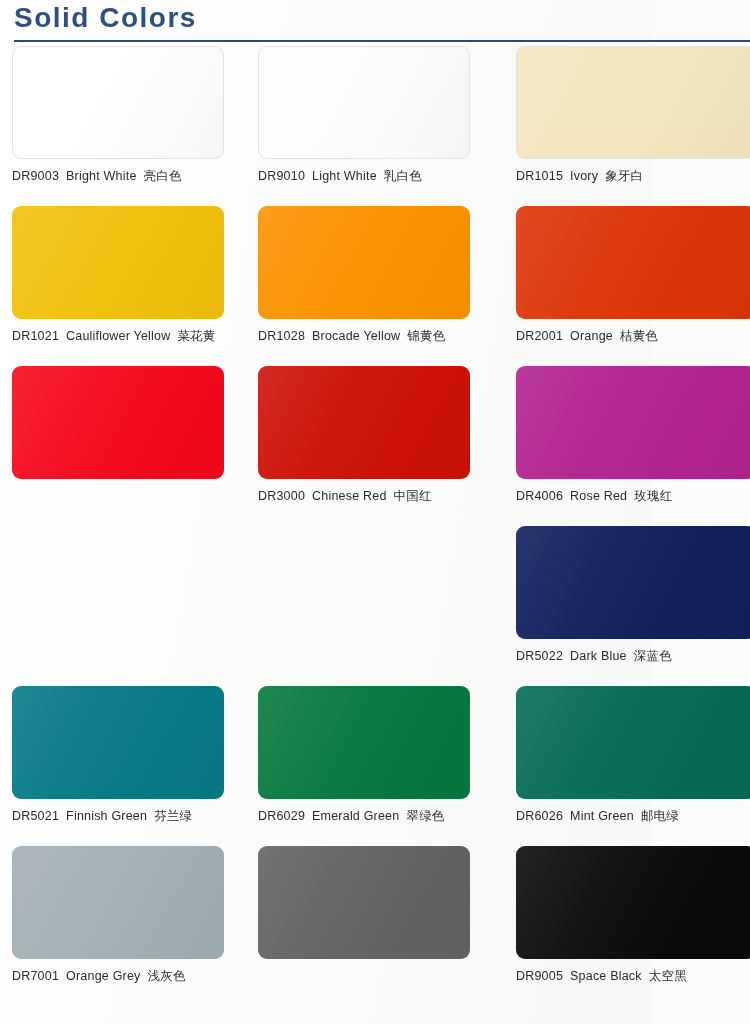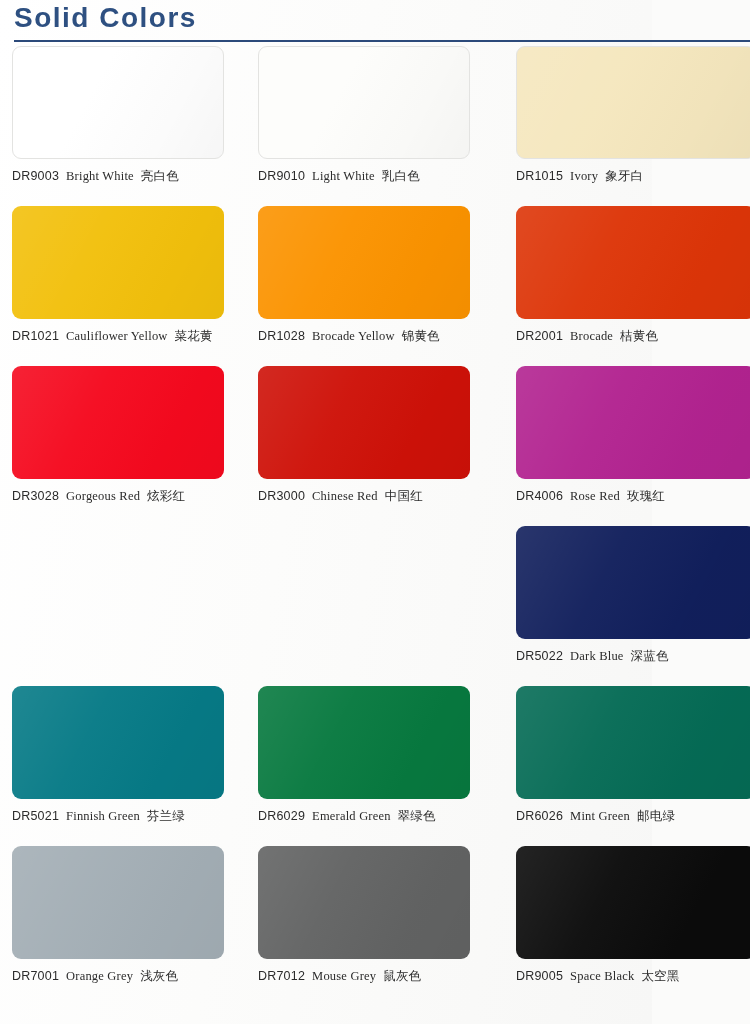--- a/index.html
+++ b/index.html
@@ -94,21 +94,21 @@
 
   .swatch-caption {
     margin-top: 9px;
     font-size: 12.5px;
     color: #2b2b2b;
     white-space: nowrap;
     letter-spacing: 0.2px;
     font-family: "Liberation Sans", "DejaVu Sans", sans-serif;
   }
   .cap-code { margin-right: 7px; }
-  .cap-en   { margin-right: 7px; font-family: Liberation Serif, serif; }
+  .cap-en   { margin-right: 7px; }
   .cap-zh   { font-family: Liberation Mono, monospace; }
 </style>
 </head>
 <body>
 
 <div id="page">
 
   <div id="header">
     <div id="page-title">Solid Colors</div>
     <div id="title-rule"></div>
@@ -133,27 +133,26 @@
         <div class="swatch-cell col-0">
           <div class="swatch-chip" style="background: rgb(242, 192, 12);"></div>
           <div class="swatch-caption"><span class="cap-code">DR1021</span><span class="cap-en">Cauliflower Yellow</span><span class="cap-zh">菜花黄</span></div>
         </div>
         <div class="swatch-cell col-1">
           <div class="swatch-chip" style="background: rgb(251, 147, 0);"></div>
           <div class="swatch-caption"><span class="cap-code">DR1028</span><span class="cap-en">Brocade Yellow</span><span class="cap-zh">锦黄色</span></div>
         </div>
         <div class="swatch-cell col-2">
           <div class="swatch-chip" style="background: rgb(221, 53, 8);"></div>
-          <div class="swatch-caption"><span class="cap-code">DR2001</span><span class="cap-en">Brocade</span><span class="cap-zh">桔黄色</span></div>
+          <div class="swatch-caption"><span class="cap-code">DR2001</span><span class="cap-en">Orange</span><span class="cap-zh">桔黄色</span></div>
         </div>
       </div>
       <div class="swatch-row">
         <div class="swatch-cell col-0">
           <div class="swatch-chip" style="background: rgb(245, 9, 30);"></div>
-          <div class="swatch-caption"><span class="cap-code">DR3028</span><span class="cap-en">Gorgeous Red</span><span class="cap-zh">炫彩红</span></div>
         </div>
         <div class="swatch-cell col-1">
           <div class="swatch-chip" style="background: rgb(206, 17, 8);"></div>
           <div class="swatch-caption"><span class="cap-code">DR3000</span><span class="cap-en">Chinese Red</span><span class="cap-zh">中国红</span></div>
         </div>
         <div class="swatch-cell col-2">
           <div class="swatch-chip" style="background: rgb(178, 35, 144);"></div>
           <div class="swatch-caption"><span class="cap-code">DR4006</span><span class="cap-en">Rose Red</span><span class="cap-zh">玫瑰红</span></div>
         </div>
       </div>
@@ -177,21 +176,20 @@
           <div class="swatch-caption"><span class="cap-code">DR6026</span><span class="cap-en">Mint Green</span><span class="cap-zh">邮电绿</span></div>
         </div>
       </div>
       <div class="swatch-row">
         <div class="swatch-cell col-0">
           <div class="swatch-chip" style="background: rgb(163, 174, 181);"></div>
           <div class="swatch-caption"><span class="cap-code">DR7001</span><span class="cap-en">Orange Grey</span><span class="cap-zh">浅灰色</span></div>
         </div>
         <div class="swatch-cell col-1">
           <div class="swatch-chip" style="background: rgb(98, 99, 99);"></div>
-          <div class="swatch-caption"><span class="cap-code">DR7012</span><span class="cap-en">Mouse Grey</span><span class="cap-zh">鼠灰色</span></div>
         </div>
         <div class="swatch-cell col-2">
           <div class="swatch-chip" style="background: rgb(11, 11, 11);"></div>
           <div class="swatch-caption"><span class="cap-code">DR9005</span><span class="cap-en">Space Black</span><span class="cap-zh">太空黑</span></div>
         </div>
       </div>
     </div>
 
 </div>
 

